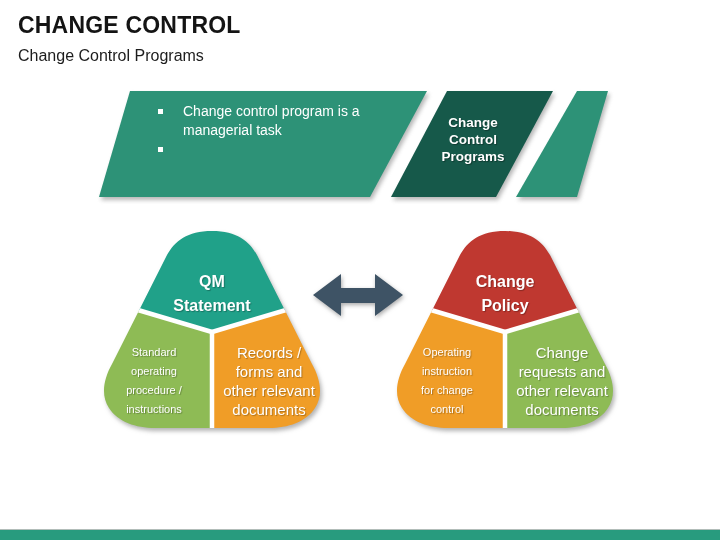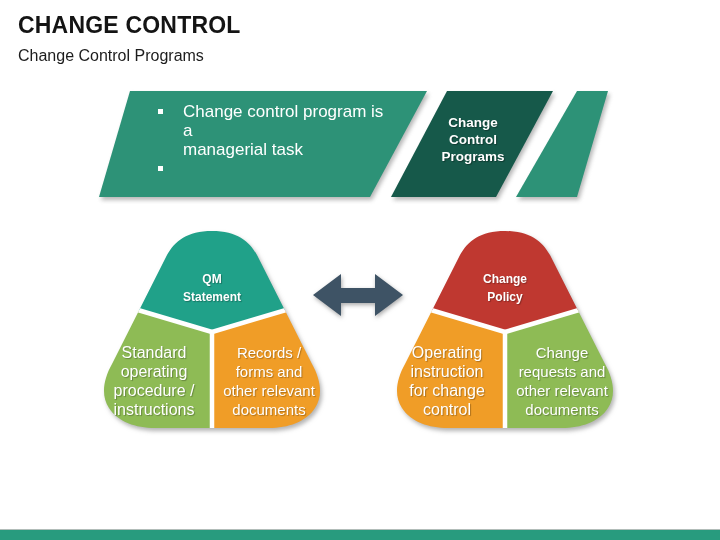--- a/index.html
+++ b/index.html
@@ -4,37 +4,37 @@
 <style>
   html,body{margin:0;padding:0;background:#ffffff;}
   #slide{
     position:relative;width:720px;height:540px;background:#ffffff;overflow:hidden;
     font-family:"Liberation Sans", sans-serif;
   }
   .title{position:absolute;left:18px;top:12px;font-size:23px;font-weight:bold;color:#141414;letter-spacing:.2px;}
   .subtitle{position:absolute;left:18px;top:47px;font-size:16px;color:#1c1c1c;}
 
   .banner-svg{position:absolute;left:95px;top:88px;filter:drop-shadow(2px 3px 2px rgba(95,95,95,.45));}
-  .bullets{position:absolute;left:156px;top:102px;width:236px;color:#ffffff;font-size:17px;line-height:19px;}
+  .bullets{position:absolute;left:156px;top:102px;width:236px;color:#ffffff;font-size:14px;line-height:19px;}
   .bullet-item{display:flex;}
   .bullet-marker{width:5px;height:5px;background:#ffffff;margin:7px 20px 0 2px;flex:none;}
   .bullet-text{white-space:pre-line;}
   .banner-label{
     position:absolute;left:421px;top:114px;width:104px;text-align:center;color:#ffffff;
     font-weight:bold;font-size:13.5px;line-height:17px;white-space:pre-line;
     text-shadow:1px 1px 1px rgba(0,0,0,.35);
   }
 
   .diagram{position:absolute;width:230px;height:210px;}
   #diagram-left{left:97px;top:226px;}
   #diagram-right{left:390px;top:226px;}
   .diagram svg{position:absolute;left:0;top:0;filter:drop-shadow(2px 3px 2px rgba(105,105,105,.5));}
   .tri-label{position:absolute;color:#ffffff;text-align:center;white-space:pre-line;text-shadow:1px 1px 1px rgba(0,0,0,.28);}
-  .tri-top{left:55px;top:44px;width:120px;font-weight:bold;font-size:12px;line-height:18px;}
-  .tri-bl{left:0px;top:117px;width:114px;font-size:16px;line-height:19px;}
+  .tri-top{left:55px;top:44px;width:120px;font-weight:bold;font-size:16px;line-height:24px;}
+  .tri-bl{left:0px;top:117px;width:114px;font-size:11px;line-height:19px;}
   .tri-br{left:116px;top:117px;width:112px;font-size:15px;line-height:19px;}
 
   .arrow-svg{position:absolute;left:310px;top:270px;filter:drop-shadow(1px 2px 2px rgba(85,85,85,.5));}
 
   .footer-line{position:absolute;left:0;bottom:10px;width:720px;height:1px;background:#b2bdb9;}
   .footer-bar{position:absolute;left:0;bottom:0;width:720px;height:10px;}
 </style>
 </head>
 <body>
 

